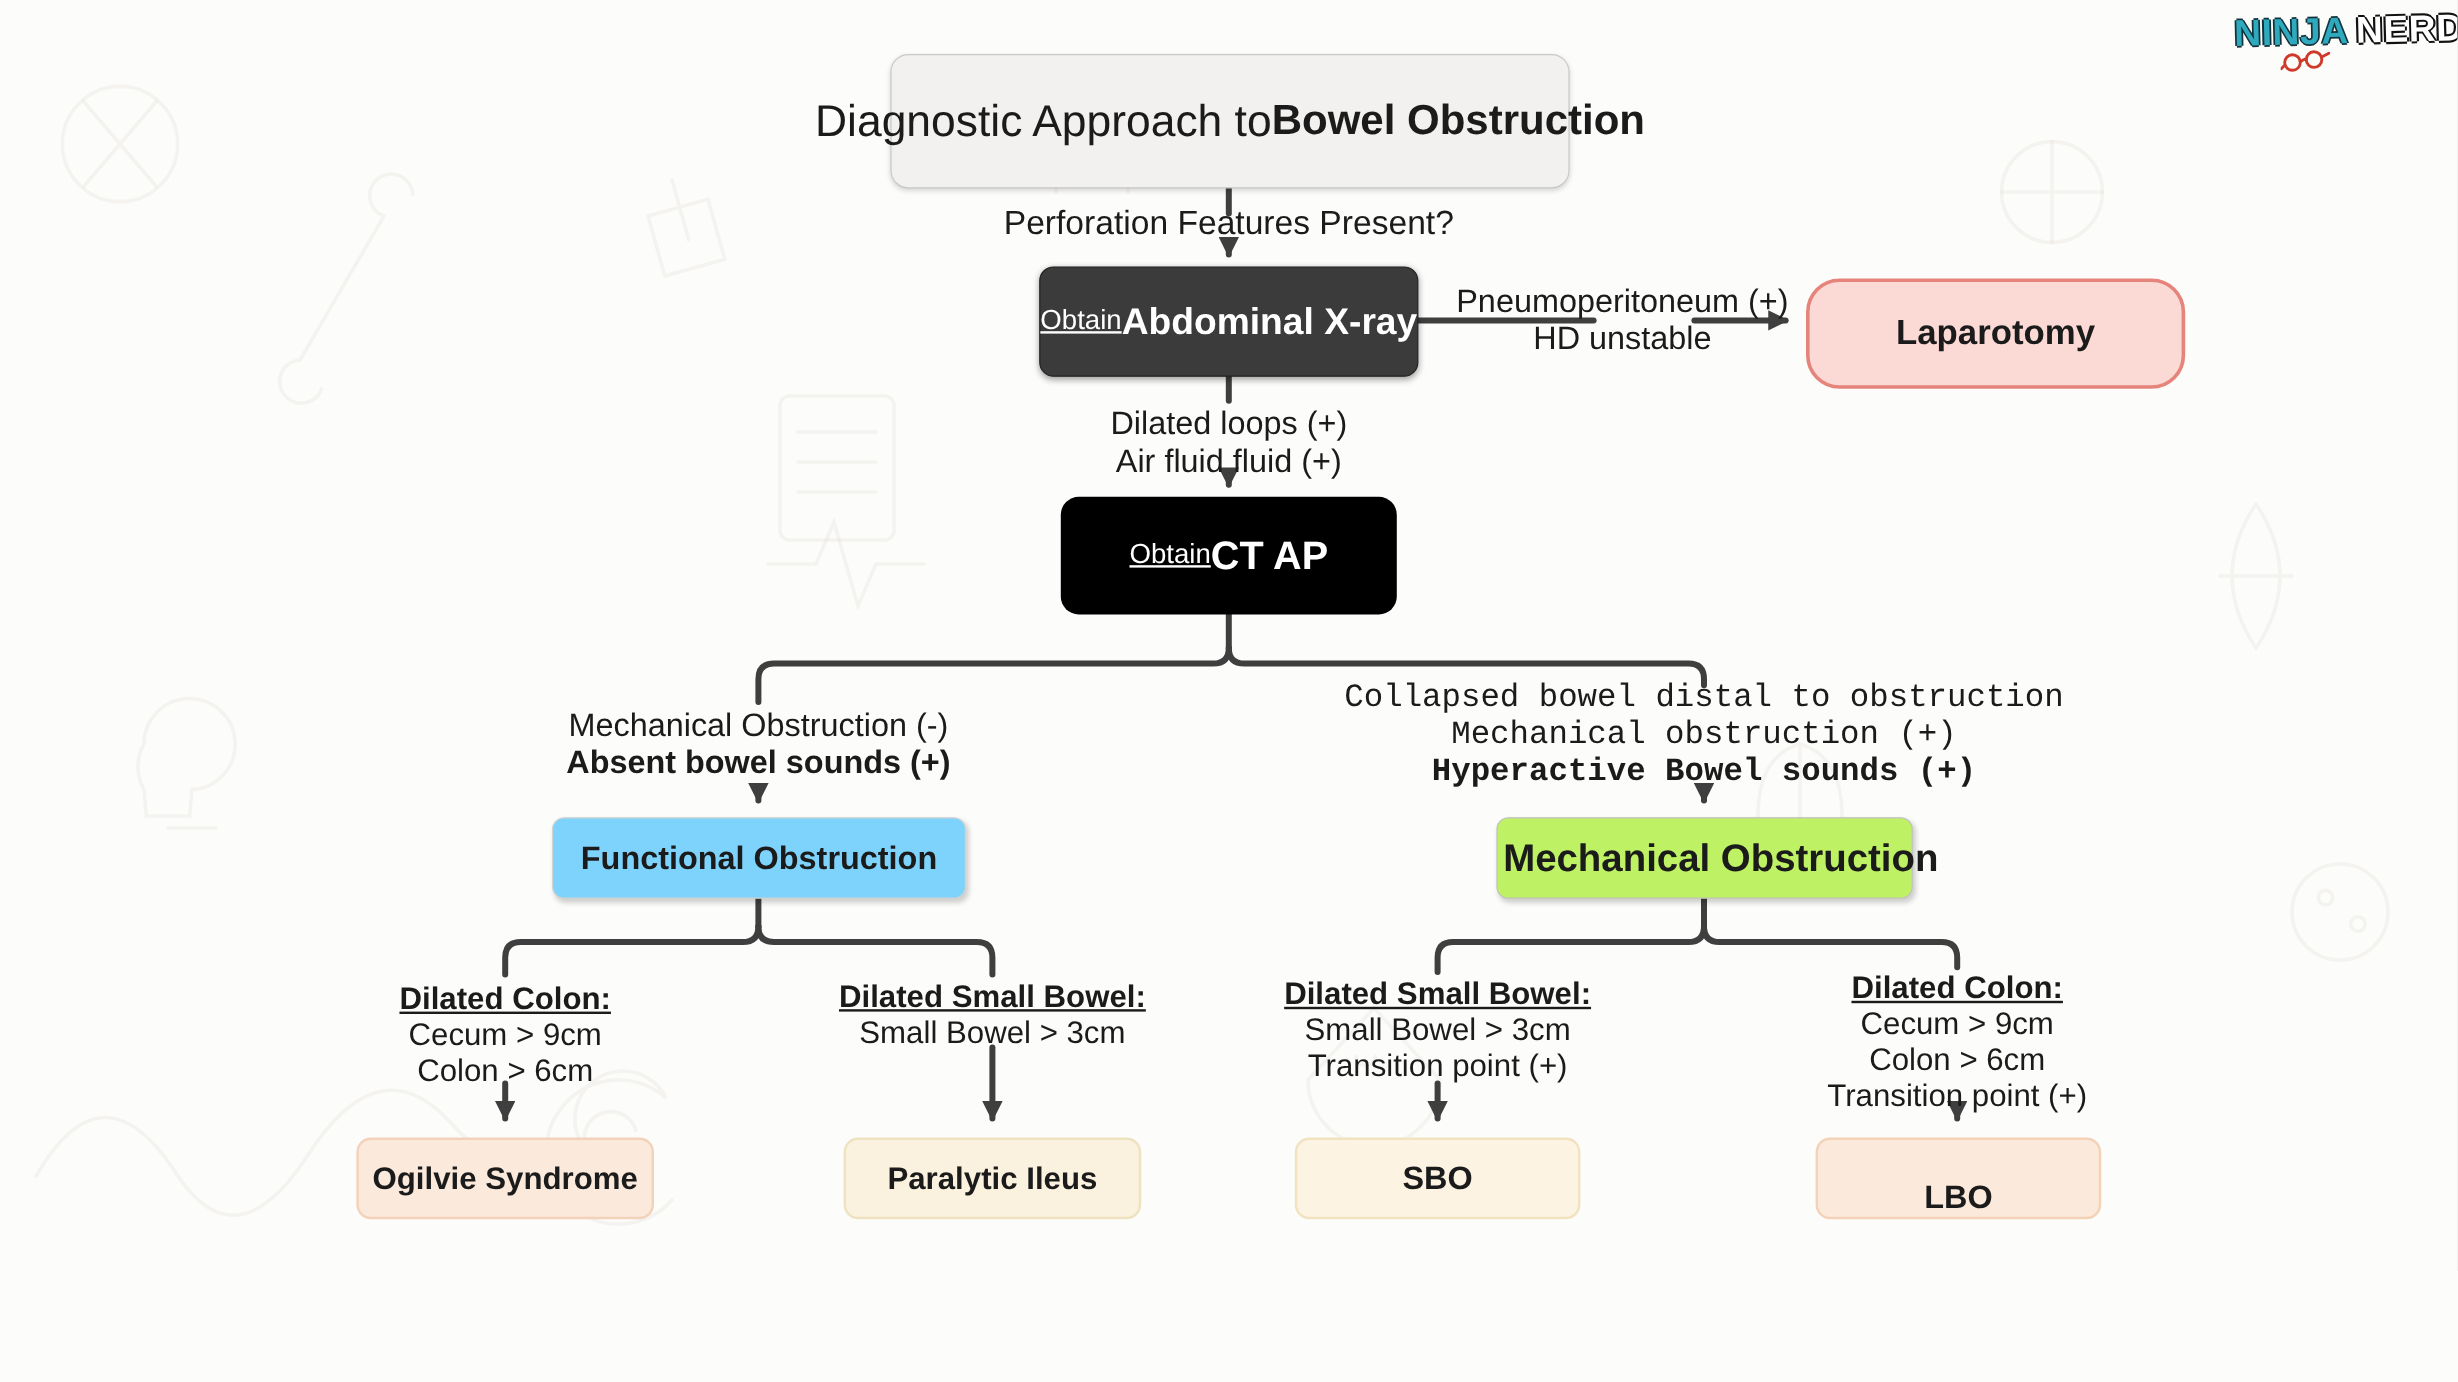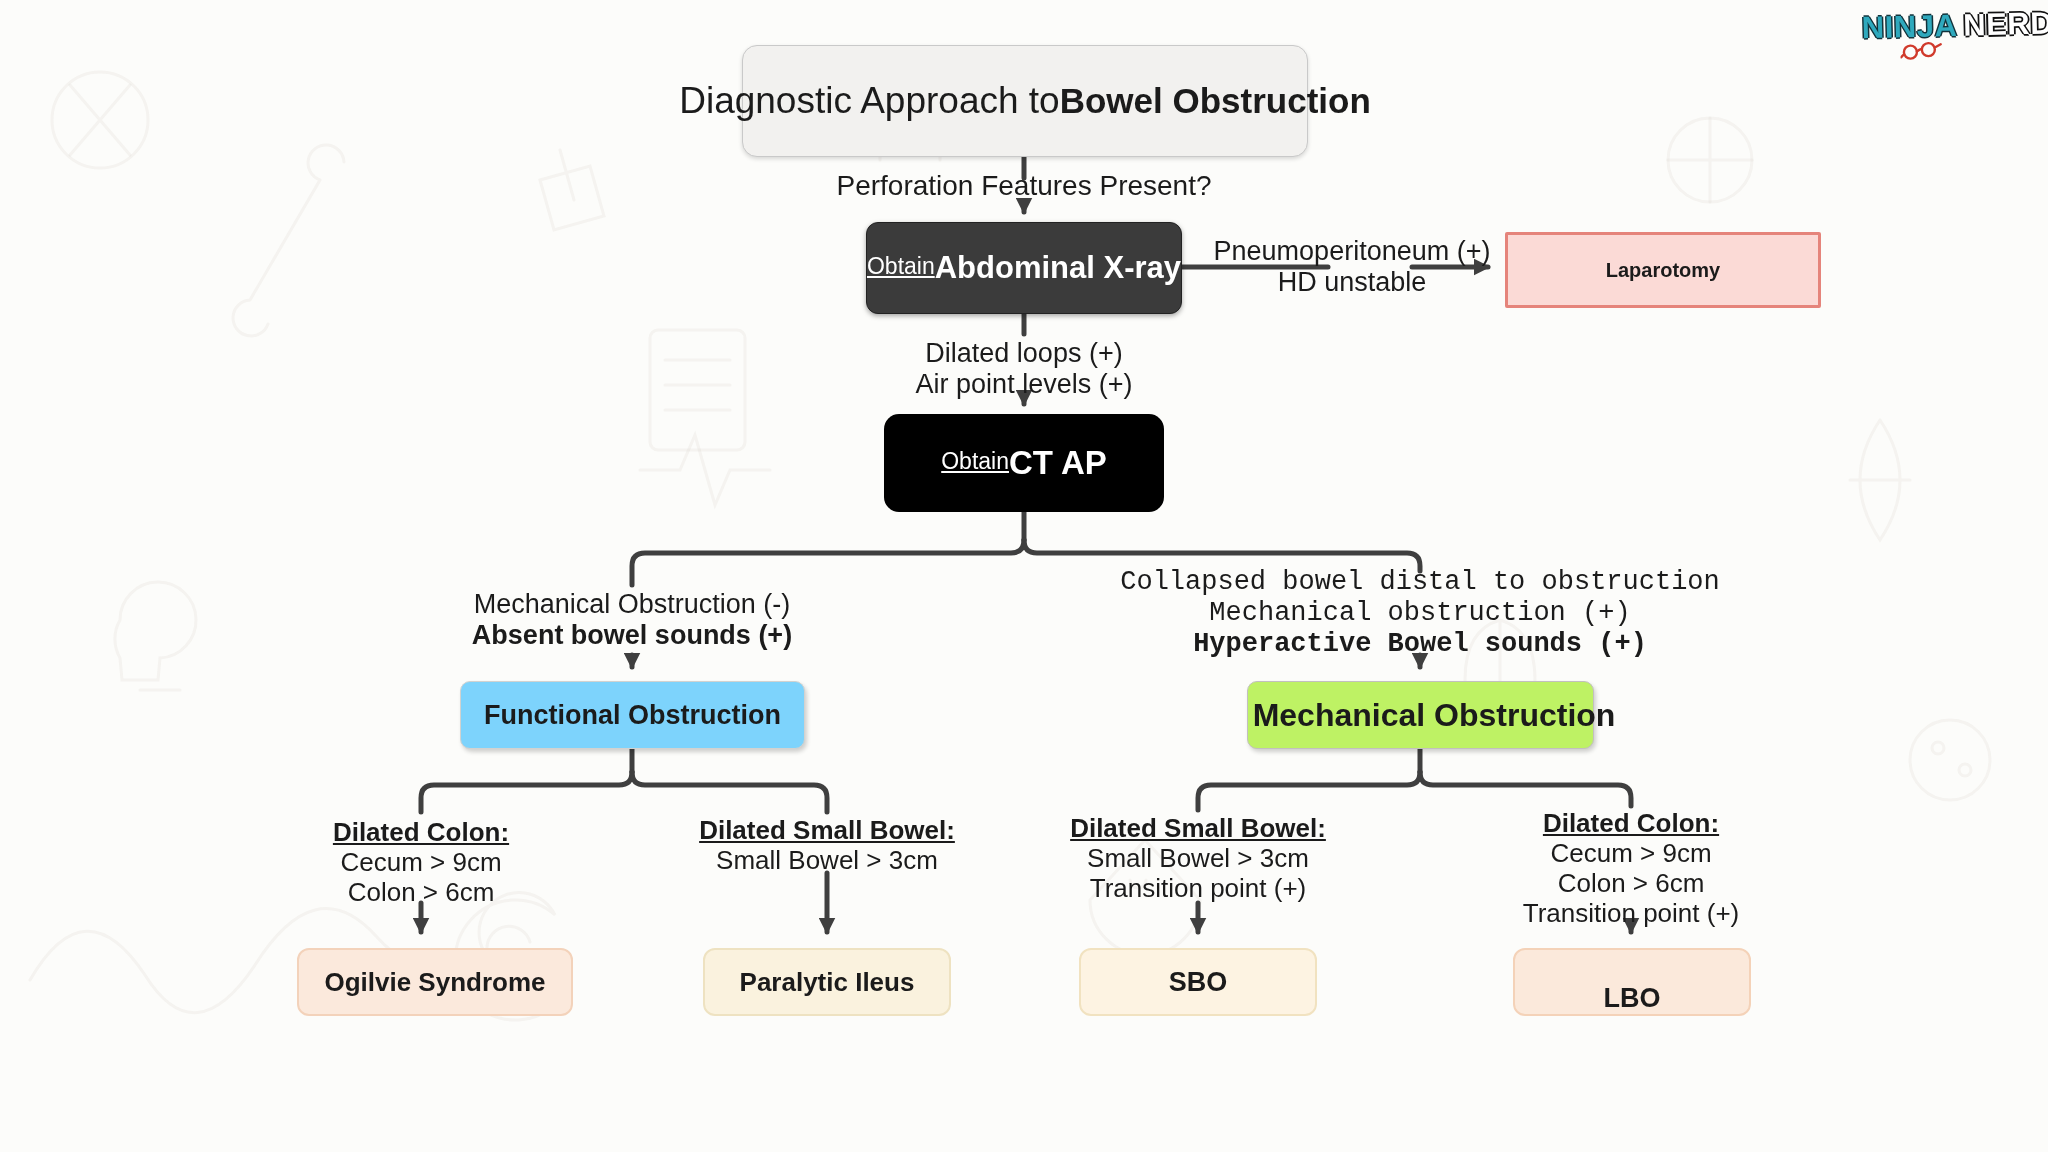--- a/index.html
+++ b/index.html
@@ -30,34 +30,34 @@
     border:1px solid #222;box-shadow:0 2px 5px rgba(0,0,0,.35);
   }
   .node-ct{
     left:884px;top:414px;width:280px;height:98px;background:#000;color:#fff;border-radius:15px;
   }
   .obtain{font-size:23px;text-decoration:underline;margin-bottom:3px;}
   .node-xray .nm{font-size:31px;font-weight:bold;}
   .node-ct .nm{font-size:33px;font-weight:bold;}
 
   .node-laparotomy{
-    left:1505px;top:232px;width:316px;height:76px;border-radius:2px;
-    background:#fbdad6;border:3px solid #e5847b;font-size:20px;font-weight:bold;
+    left:1505px;top:232px;width:316px;height:92px;border-radius:28px;
+    background:#fbdad6;border:3px solid #e5847b;font-size:29px;font-weight:bold;
   }
   .node-functional{
     left:460px;top:681px;width:345px;height:68px;border-radius:10px;
     background:#7dd3fc;border:1px solid #d2d2d0;box-shadow:2px 3px 4px rgba(0,0,0,.18);
     font-size:27px;font-weight:bold;
   }
   .node-mechanical{
     left:1247px;top:681px;width:347px;height:68px;border-radius:10px;
     background:#bef264;border:1px solid #c2c0be;box-shadow:2px 3px 4px rgba(0,0,0,.18);
     font-size:32px;font-weight:bold;padding-left:27px;
   }
-  .node-ogilvie{left:297px;top:948px;width:276px;height:68px;background:#fbe9dc;border:2.5px solid #f3d2ba;font-size:26px;font-weight:bold;}
+  .node-ogilvie{left:297px;top:948px;width:248px;height:68px;background:#fbe9dc;border:2.5px solid #f3d2ba;font-size:26px;font-weight:bold;}
   .node-ileus{left:703px;top:948px;width:248px;height:68px;background:#faf2de;border:2.5px solid #eee2c1;font-size:26px;font-weight:bold;}
   .node-sbo{left:1079px;top:948px;width:238px;height:68px;background:#fdf3e2;border:2.5px solid #f1e2c0;font-size:27px;font-weight:bold;}
   .node-lbo{left:1513px;top:948px;width:238px;height:68px;background:#fbe9db;border:2.5px solid #f4d2b8;font-size:27px;font-weight:bold;align-items:flex-end;}
 
   
   .lbl{
     position:absolute;transform:translateX(-50%);text-align:center;
     font-size:27px;line-height:31px;white-space:nowrap;
   }
   .lbl2{font-size:26px;line-height:30px;}
@@ -185,21 +185,21 @@
     <div>Perforation Features Present?</div>
   </div>
 
   <div class="lbl" style="left:1352px;top:236px;">
     <div>Pneumoperitoneum (+)</div>
     <div>HD unstable</div>
   </div>
 
   <div class="lbl" style="left:1024px;top:338px;">
     <div>Dilated loops (+)</div>
-    <div>Air point levels (+)</div>
+    <div>Air fluid fluid (+)</div>
   </div>
 
   <div class="lbl" style="left:632px;top:589px;">
     <div>Mechanical Obstruction (-)</div>
     <div class="b">Absent bowel sounds (+)</div>
   </div>
 
   <div class="lbl" style="left:1420px;top:567px;font-family:Liberation Mono, monospace;">
     <div>Collapsed bowel distal to obstruction</div>
     <div>Mechanical obstruction (+)</div>

